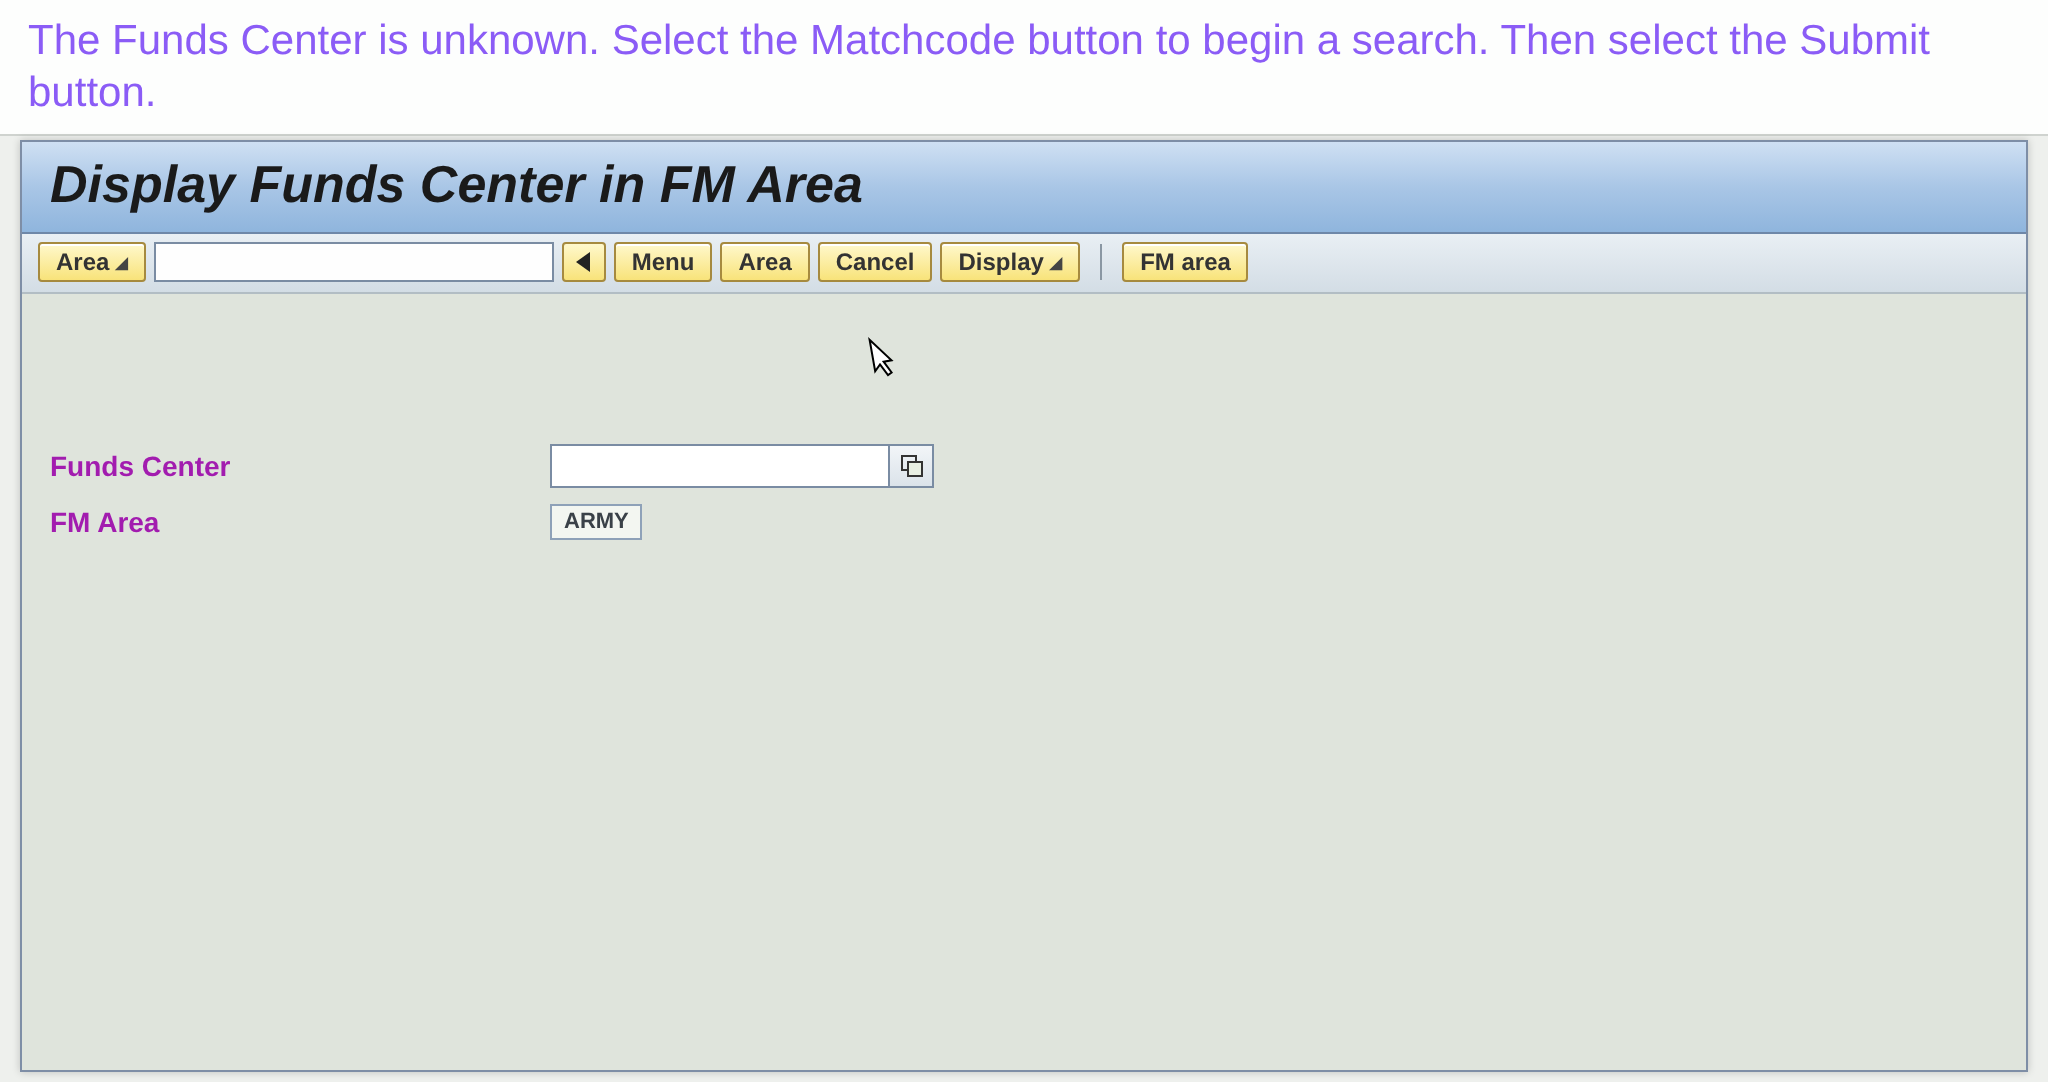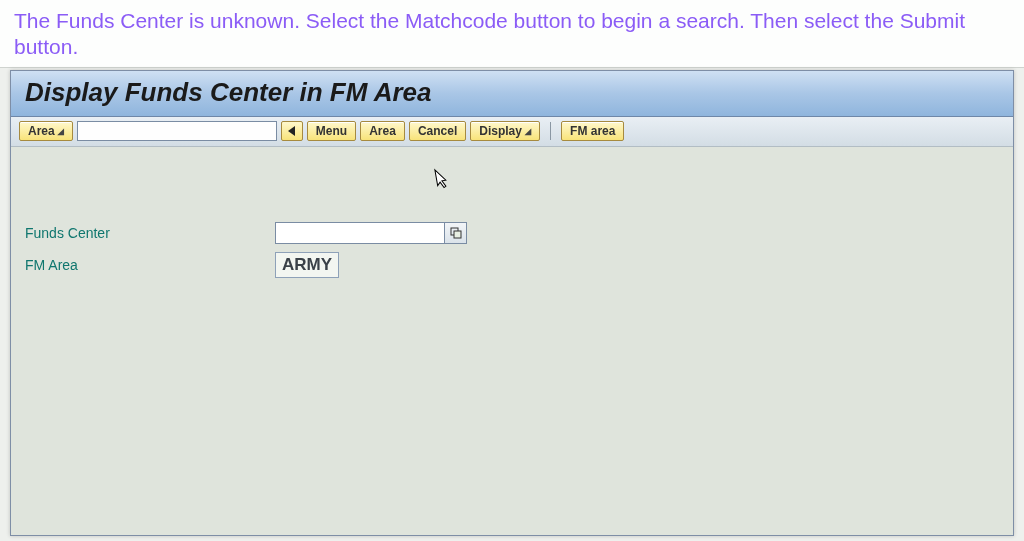--- a/index.html
+++ b/index.html
@@ -105,22 +105,22 @@
     pointer-events: none;
   }
   .field-row {
     display: flex;
     align-items: center;
     margin-bottom: 8px;
   }
   .field-label {
     width: 250px;
     font-size: 14px;
-    font-weight: normal;
-    color: #0f766e;
+    font-weight: bold;
+    color: #a21caf;
   }
   .field-input-wrap {
     display: flex;
     align-items: center;
   }
   .text-input {
     border: 1px solid #7a8ca3;
     background: #fff;
     height: 22px;
     font-size: 13px;
@@ -136,21 +136,21 @@
     display: inline-flex;
     align-items: center;
     justify-content: center;
     cursor: pointer;
   }
   .matchcode-btn svg { width: 12px; height: 12px; }
   .boxed-value {
     border: 1px solid #8ea1b8;
     background: #f3f6f1;
     padding: 2px 6px;
-    font-size: 17px;
+    font-size: 11px;
     font-weight: bold;
     color: #3a4148;
     min-width: 46px;
     display: inline-block;
     text-align: center;
   }
 </style>
 </head>
 <body>
 

